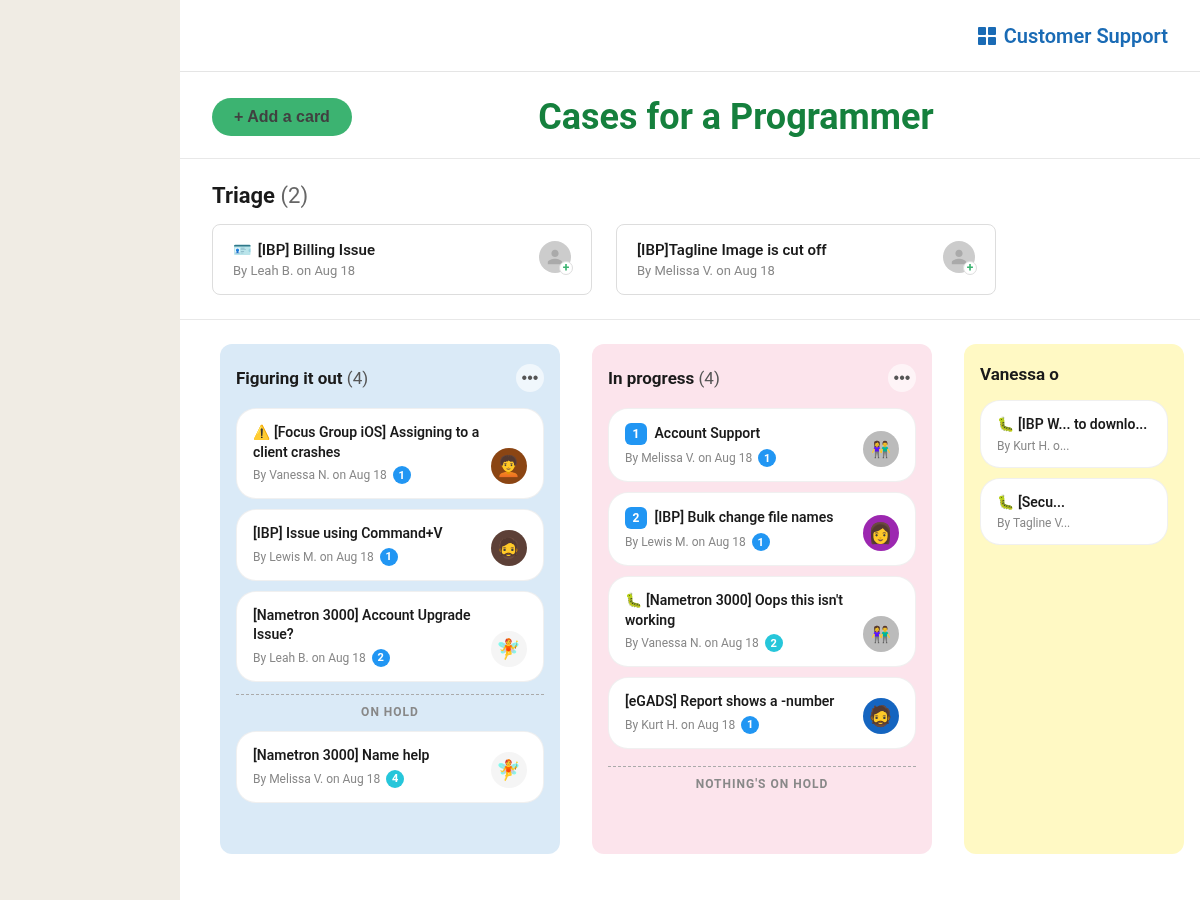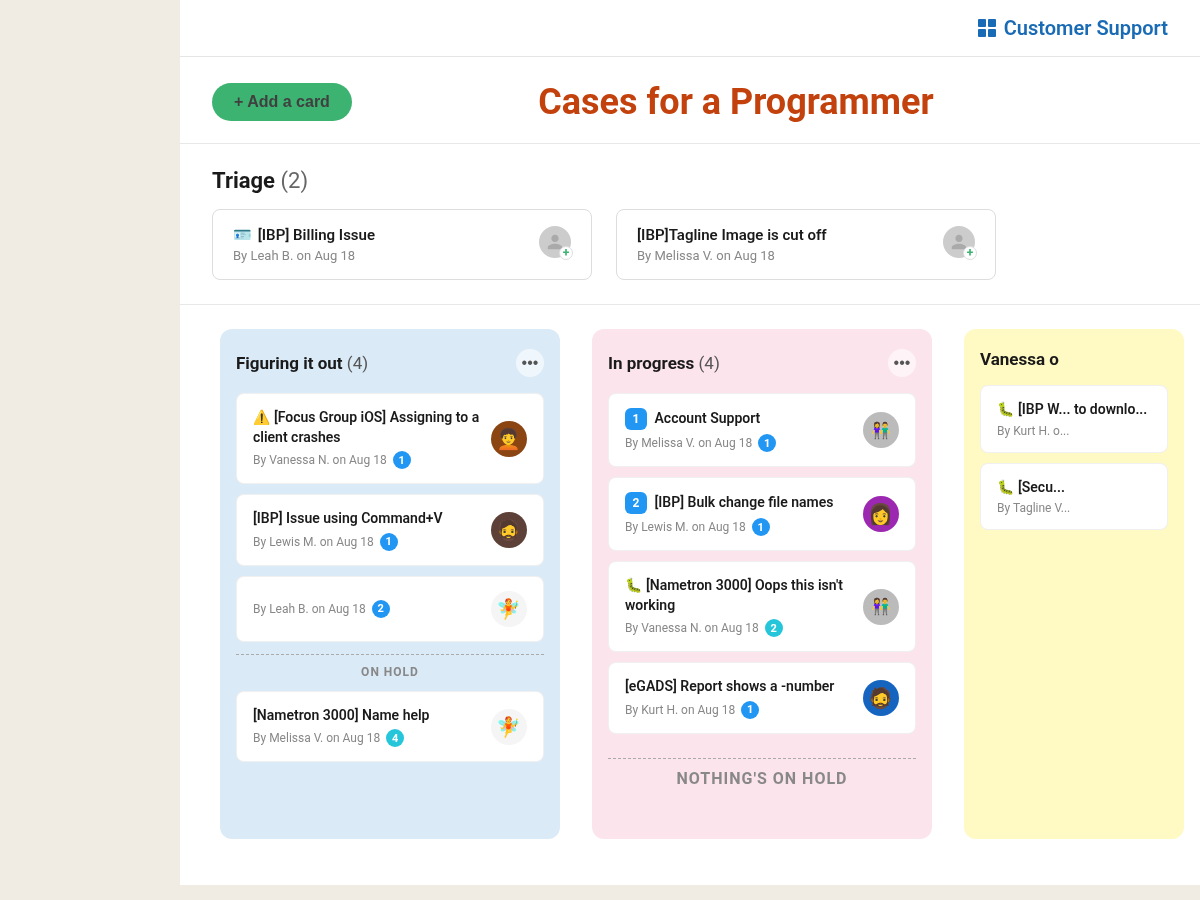--- a/index.html
+++ b/index.html
@@ -7,21 +7,21 @@
       font-family: -apple-system, BlinkMacSystemFont, 'Segoe UI', Roboto, sans-serif;
       background: #f0ece4;
       width: 1200px;
       height: 900px;
       overflow: hidden;
     }
 
     
     .top-nav {
       background: #fff;
-      height: 57px;
+      height: 72px;
       display: flex;
       align-items: center;
       justify-content: flex-end;
       padding: 0 32px;
       border-bottom: 1px solid #e5e5e5;
       position: relative;
     }
     .top-nav-left-spacer {
       width: 180px;
       background: #f0ece4;
@@ -79,21 +79,21 @@
       font-weight: 700;
       cursor: pointer;
       display: flex;
       align-items: center;
       gap: 6px;
       white-space: nowrap;
     }
     .page-title {
       font-size: 36px;
       font-weight: 700;
-      color: #c2410c;
+      color: #15803d;
       flex: 1;
       text-align: center;
       padding-right: 80px;
     }
 
     
     .triage-section {
       padding: 24px 32px;
       border-bottom: 1px solid #e8e8e8;
     }
@@ -217,26 +217,26 @@
       background: rgba(255,255,255,0.6);
       display: flex;
       align-items: center;
       justify-content: center;
       font-size: 16px;
       color: #555;
     }
 
     .card {
       background: #fff;
-      border-radius: 8px;
+      border-radius: 20px;
       padding: 14px 16px;
       margin-bottom: 10px;
       border: 1px solid rgba(0,0,0,0.06);
       display: flex;
-      align-items: center;
+      align-items: flex-end;
       justify-content: space-between;
       gap: 10px;
       cursor: pointer;
     }
     .card-left { flex: 1; }
     .card-title {
       font-size: 14px;
       font-weight: 600;
       color: #1a1a1a;
       line-height: 1.4;
@@ -282,25 +282,25 @@
       font-size: 12px;
       font-weight: 700;
       letter-spacing: 1px;
       color: #888;
       margin: 12px 0;
       border-top: 1.5px dashed #aaa;
       padding-top: 10px;
     }
     .nothing-on-hold {
       text-align: center;
-      font-size: 16px;
+      font-size: 12px;
       font-weight: 700;
       letter-spacing: 1px;
       color: #888;
-      margin: 24px 0;
+      margin: 17px 0;
       border-top: 1.5px dashed #aaa;
       padding-top: 10px;
     }
 
     .number-badge {
       width: 22px;
       height: 22px;
       border-radius: 6px;
       background: #2196f3;
       color: #fff;
@@ -421,20 +421,21 @@
           <div class="card-meta">
             <span>By Lewis M. on Aug 18</span>
             <span class="badge badge-blue">1</span>
           </div>
         </div>
         <div class="avatar" style="background:#5d4037; font-size:20px;">🧔</div>
       </div>
 
       <div class="card">
         <div class="card-left">
+          <div class="card-title">[Nametron 3000] Account Upgrade Issue?</div>
           <div class="card-meta">
             <span>By Leah B. on Aug 18</span>
             <span class="badge badge-blue">2</span>
           </div>
         </div>
         <div class="avatar" style="background:#f5f5f5; font-size:20px;">🧚</div>
       </div>
 
       <div class="on-hold-divider">ON HOLD</div>
 

